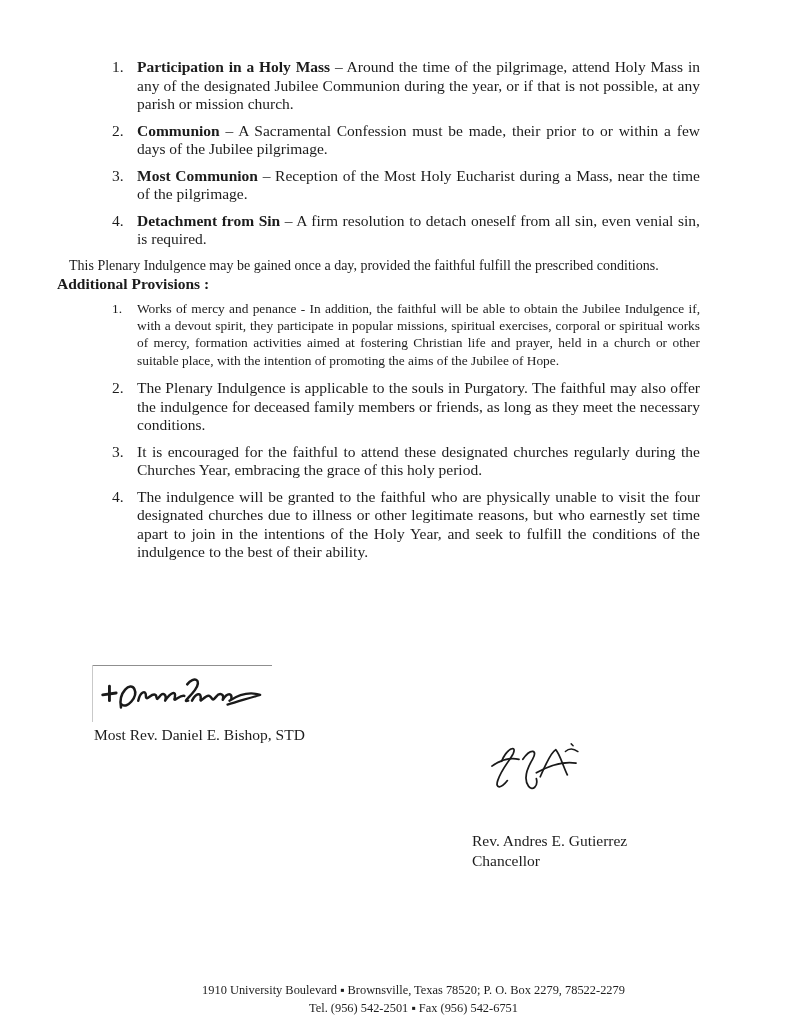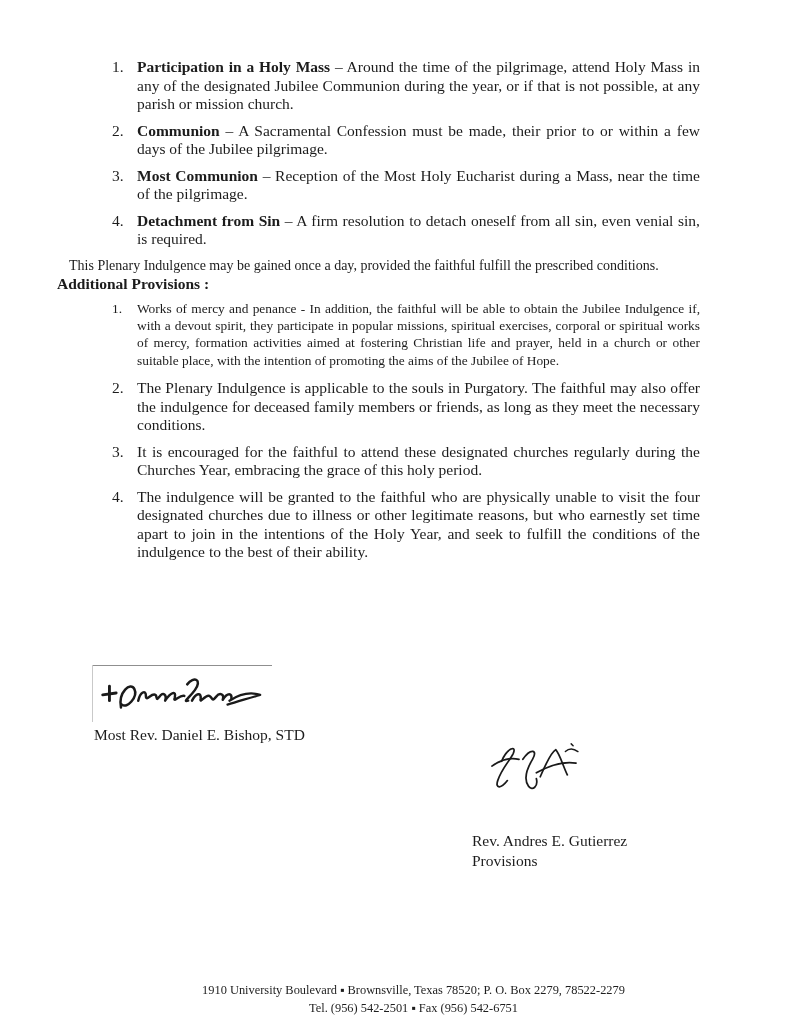--- a/index.html
+++ b/index.html
@@ -135,21 +135,21 @@
       <path d="M42,20 C50,8 58,10 52,20 C46,30 42,40 48,48 C52,53 58,48 56,40" stroke-width="1.8"></path>
       <path d="M60,38 C66,24 72,12 76,10 C80,14 84,28 88,36" stroke-width="1.8"></path>
       <path d="M56,34 C70,26 84,22 97,24" stroke-width="1.8"></path>
       <path d="M86,12 C90,8 95,9 99,12" stroke-width="1.5"></path>
       <path d="M92,4 L94,6" stroke-width="1.5"></path>
     </svg>
   </div>
 
   <div class="name-block name-block-chancellor">
     <div>Rev. Andres E. Gutierrez</div>
-    <div>Provisions</div>
+    <div>Chancellor</div>
   </div>
 
   <div class="footer">
     <div>1910 University Boulevard ▪ Brownsville, Texas  78520; P. O. Box 2279, 78522-2279</div>
     <div>Tel. (956) 542-2501 ▪ Fax (956) 542-6751</div>
   </div>
 
 </div>
 
 </body></html>

